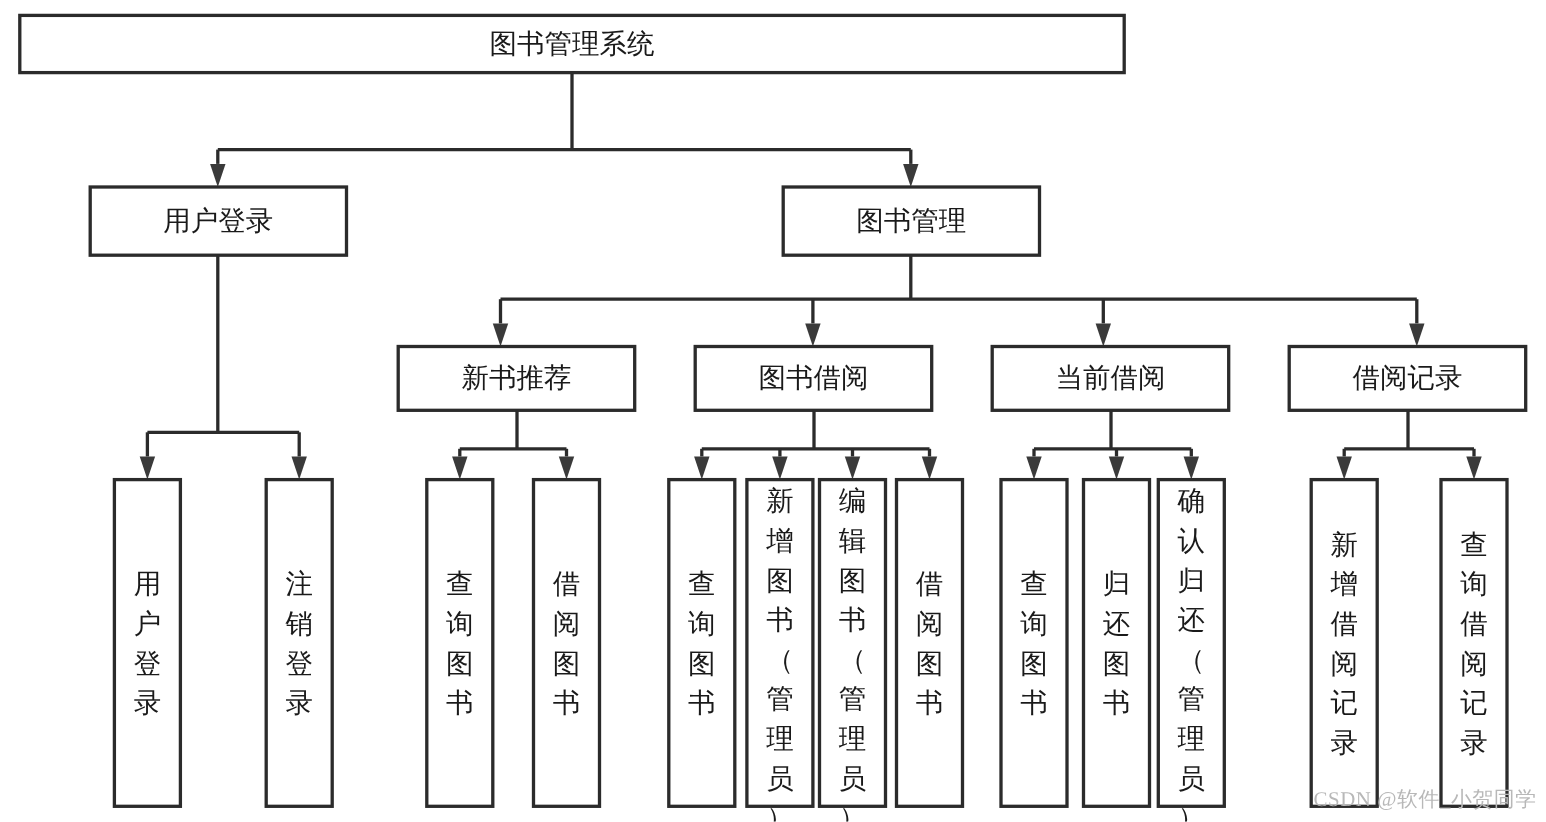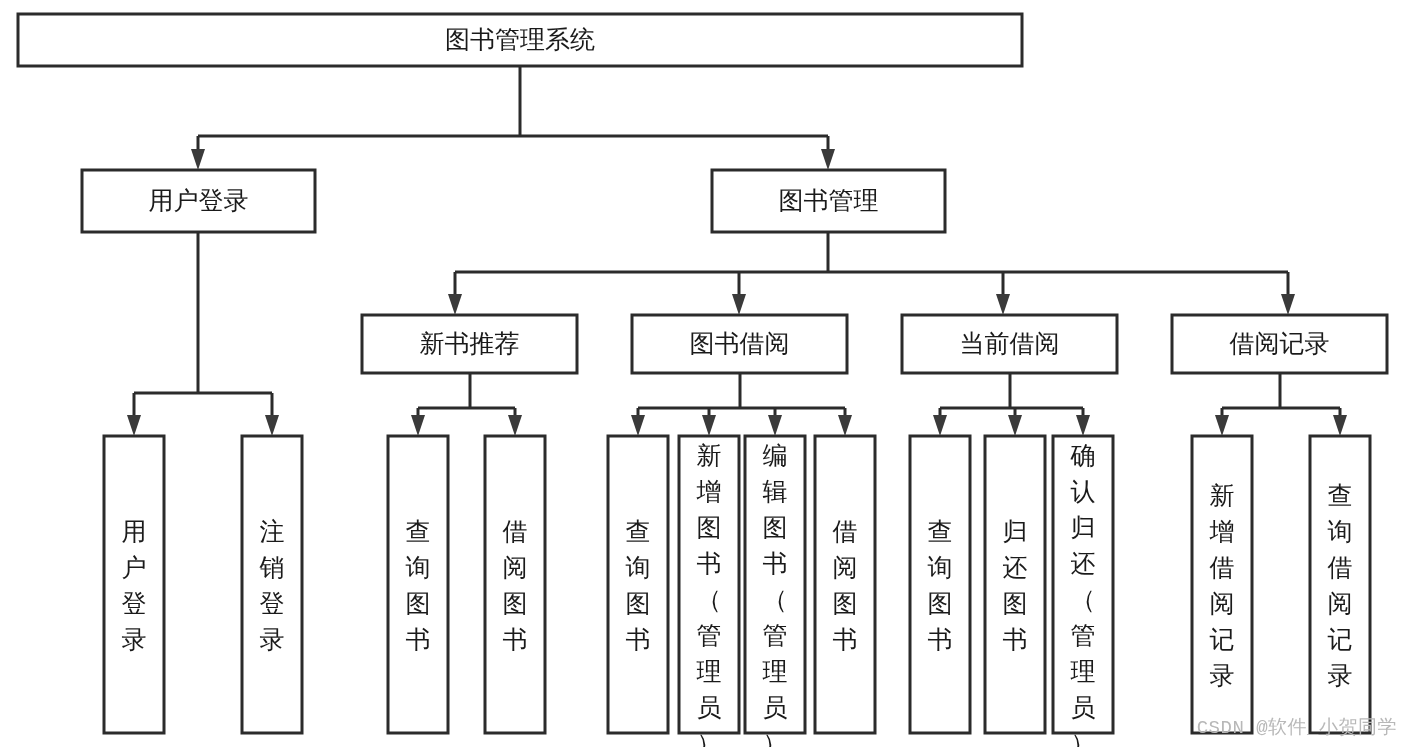--- a/index.html
+++ b/index.html
@@ -50,21 +50,21 @@
   .node-label-v {
     font-family: "DejaVu Sans", "Liberation Sans", sans-serif;
     font-size: 25px;
     fill: #1a1a1a;
     text-anchor: middle;
   }
   .watermark-text {
     position: absolute;
     right: 8px;
     bottom: 7px;
-    font-family: Liberation Mono, monospace;
+    font-family: Liberation Serif, serif;
     font-size: 19px;
     color: #b8b8b8;
     letter-spacing: 0.5px;
     white-space: nowrap;
     pointer-events: none;
   }
 </style>
 </head>
 <body>
 

